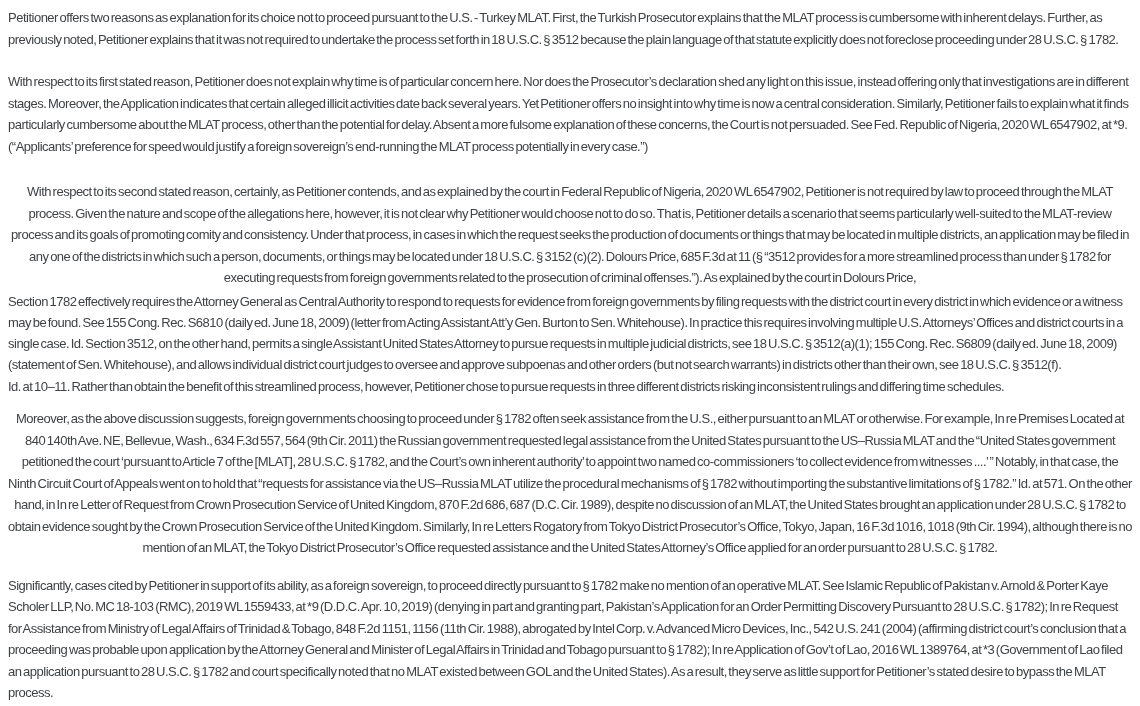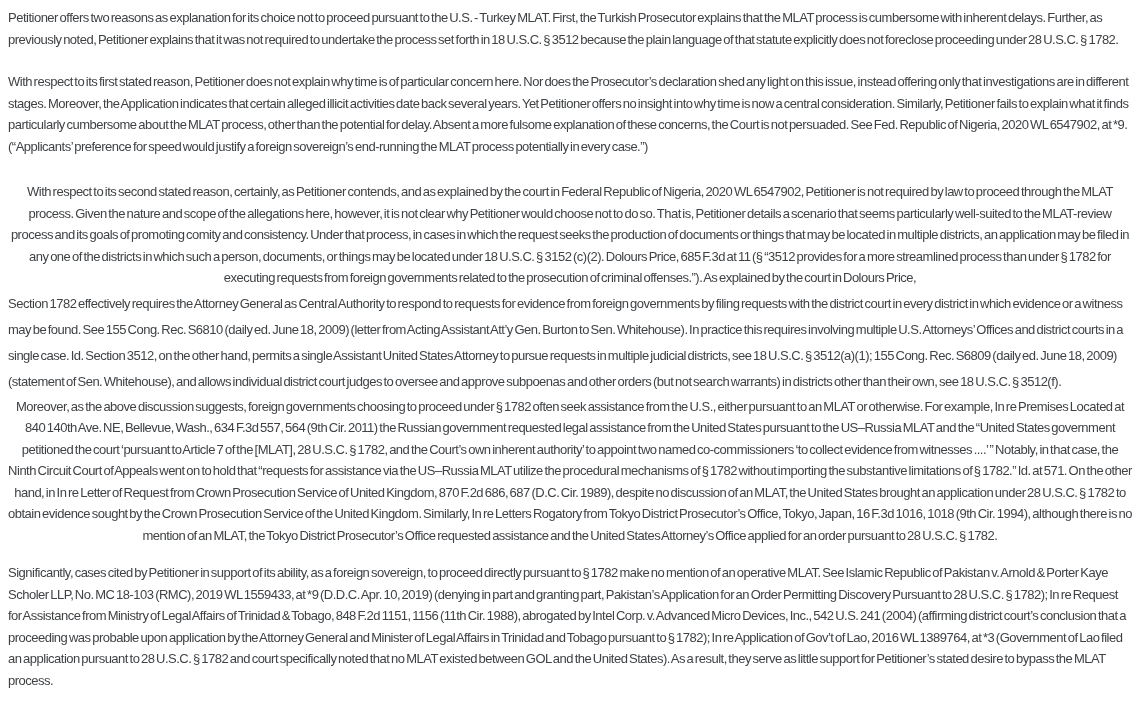--- a/index.html
+++ b/index.html
@@ -25,34 +25,35 @@
     word-spacing: -1.5px;
     color: #3f4245;
     text-align: left;
   }
   .para {
     margin: 0;
   }
   .p1 { margin-bottom: 21px; }
   .p2 { margin-bottom: 24px; }
   .p3 { margin-bottom: 2px; text-align: center; }
-  .quote { line-height: 26px; margin-bottom: 1px; }
+  .quote { line-height: 21px; margin-bottom: 1px; }
   .idline { margin-bottom: 11px; }
   .p5 { margin-bottom: 16px; text-align: center; }
   .p6 { margin-bottom: 0; }
 </style>
 </head>
 <body>
 
 <main class="page">
   <p class="para p1">Petitioner offers two reasons as explanation for its choice not to proceed pursuant to the U.S. - Turkey MLAT. First, the Turkish Prosecutor explains that the MLAT process is cumbersome with inherent delays. Further, as previously noted, Petitioner explains that it was not required to undertake the process set forth in 18 U.S.C. § 3512 because the plain language of that statute explicitly does not foreclose proceeding under 28 U.S.C. § 1782.</p>
 
   <p class="para p2">With respect to its first stated reason, Petitioner does not explain why time is of particular concern here. Nor does the Prosecutor’s declaration shed any light on this issue, instead offering only that investigations are in different stages. Moreover, the Application indicates that certain alleged illicit activities date back several years. Yet Petitioner offers no insight into why time is now a central consideration. Similarly, Petitioner fails to explain what it finds particularly cumbersome about the MLAT process, other than the potential for delay. Absent a more fulsome explanation of these concerns, the Court is not persuaded. See Fed. Republic of Nigeria, 2020 WL 6547902, at *9. (“Applicants’ preference for speed would justify a foreign sovereign’s end-running the MLAT process potentially in every case.”)</p>
 
   <p class="para p3">With respect to its second stated reason, certainly, as Petitioner contends, and as explained by the court in Federal Republic of Nigeria, 2020 WL 6547902, Petitioner is not required by law to proceed through the MLAT process. Given the nature and scope of the allegations here, however, it is not clear why Petitioner would choose not to do so. That is, Petitioner details a scenario that seems particularly well-suited to the MLAT-review process and its goals of promoting comity and consistency. Under that process, in cases in which the request seeks the production of documents or things that may be located in multiple districts, an application may be filed in any one of the districts in which such a person, documents, or things may be located under 18 U.S.C. § 3152 (c)(2). Dolours Price, 685 F.3d at 11 (§ “3512 provides for a more streamlined process than under § 1782 for executing requests from foreign governments related to the prosecution of criminal offenses.”). As explained by the court in Dolours Price,</p>
 
   <p class="para quote">Section 1782 effectively requires the Attorney General as Central Authority to respond to requests for evidence from foreign governments by filing requests with the district court in every district in which evidence or a witness may be found. See 155 Cong. Rec. S6810 (daily ed. June 18, 2009) (letter from Acting Assistant Att’y Gen. Burton to Sen. Whitehouse). In practice this requires involving multiple U.S. Attorneys’ Offices and district courts in a single case. Id. Section 3512, on the other hand, permits a single Assistant United States Attorney to pursue requests in multiple judicial districts, see 18 U.S.C. § 3512(a)(1); 155 Cong. Rec. S6809 (daily ed. June 18, 2009) (statement of Sen. Whitehouse), and allows individual district court judges to oversee and approve subpoenas and other orders (but not search warrants) in districts other than their own, see 18 U.S.C. § 3512(f).</p>
 
+  <p class="para idline">Id. at 10–11. Rather than obtain the benefit of this streamlined process, however, Petitioner chose to pursue requests in three different districts risking inconsistent rulings and differing time schedules.</p>
 
   <p class="para p5">Moreover, as the above discussion suggests, foreign governments choosing to proceed under § 1782 often seek assistance from the U.S., either pursuant to an MLAT or otherwise. For example, In re Premises Located at 840 140th Ave. NE, Bellevue, Wash., 634 F.3d 557, 564 (9th Cir. 2011) the Russian government requested legal assistance from the United States pursuant to the US–Russia MLAT and the “United States government petitioned the court ‘pursuant to Article 7 of the [MLAT], 28 U.S.C. § 1782, and the Court’s own inherent authority’ to appoint two named co-commissioners ‘to collect evidence from witnesses ....’ ” Notably, in that case, the Ninth Circuit Court of Appeals went on to hold that “requests for assistance via the US–Russia MLAT utilize the procedural mechanisms of § 1782 without importing the substantive limitations of § 1782.” Id. at 571. On the other hand, in In re Letter of Request from Crown Prosecution Service of United Kingdom, 870 F.2d 686, 687 (D.C. Cir. 1989), despite no discussion of an MLAT, the United States brought an application under 28 U.S.C. § 1782 to obtain evidence sought by the Crown Prosecution Service of the United Kingdom. Similarly, In re Letters Rogatory from Tokyo District Prosecutor’s Office, Tokyo, Japan, 16 F.3d 1016, 1018 (9th Cir. 1994), although there is no mention of an MLAT, the Tokyo District Prosecutor’s Office requested assistance and the United States Attorney’s Office applied for an order pursuant to 28 U.S.C. § 1782.</p>
 
   <p class="para p6">Significantly, cases cited by Petitioner in support of its ability, as a foreign sovereign, to proceed directly pursuant to § 1782 make no mention of an operative MLAT. See Islamic Republic of Pakistan v. Arnold &amp; Porter Kaye Scholer LLP, No. MC 18-103 (RMC), 2019 WL 1559433, at *9 (D.D.C. Apr. 10, 2019) (denying in part and granting part, Pakistan’s Application for an Order Permitting Discovery Pursuant to 28 U.S.C. § 1782); In re Request for Assistance from Ministry of Legal Affairs of Trinidad &amp; Tobago, 848 F.2d 1151, 1156 (11th Cir. 1988), abrogated by Intel Corp. v. Advanced Micro Devices, Inc., 542 U.S. 241 (2004) (affirming district court’s conclusion that a proceeding was probable upon application by the Attorney General and Minister of Legal Affairs in Trinidad and Tobago pursuant to § 1782); In re Application of Gov’t of Lao, 2016 WL 1389764, at *3 (Government of Lao filed an application pursuant to 28 U.S.C. § 1782 and court specifically noted that no MLAT existed between GOL and the United States). As a result, they serve as little support for Petitioner’s stated desire to bypass the MLAT process.</p>
 </main>
 
 </body></html>

